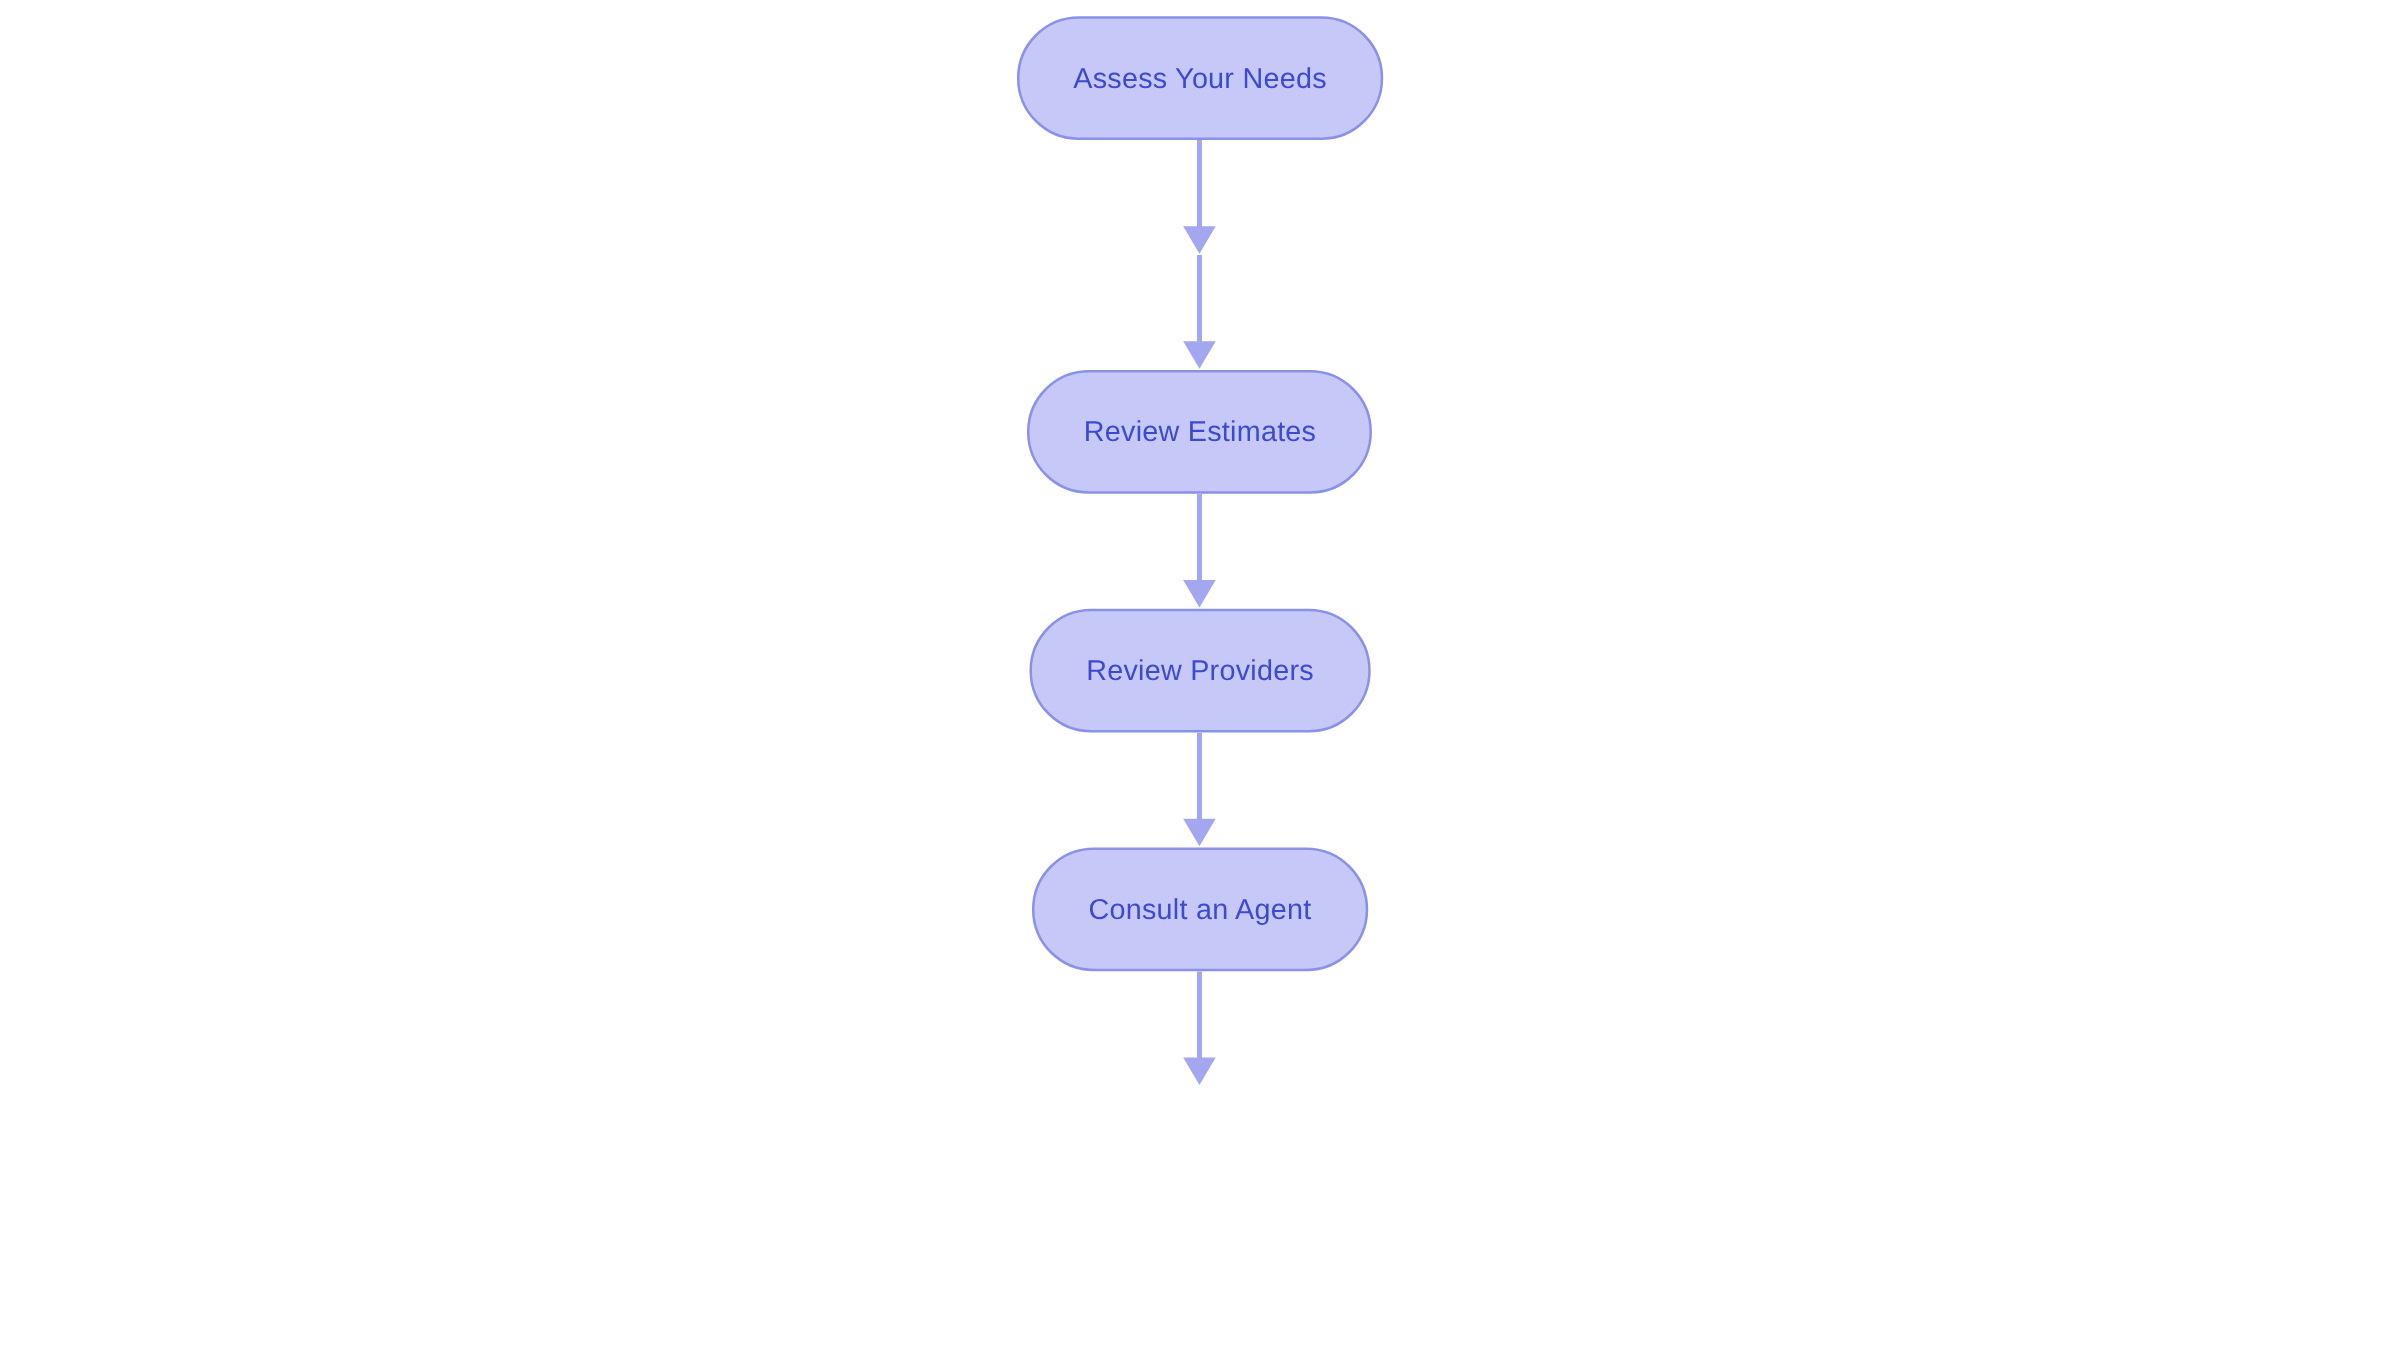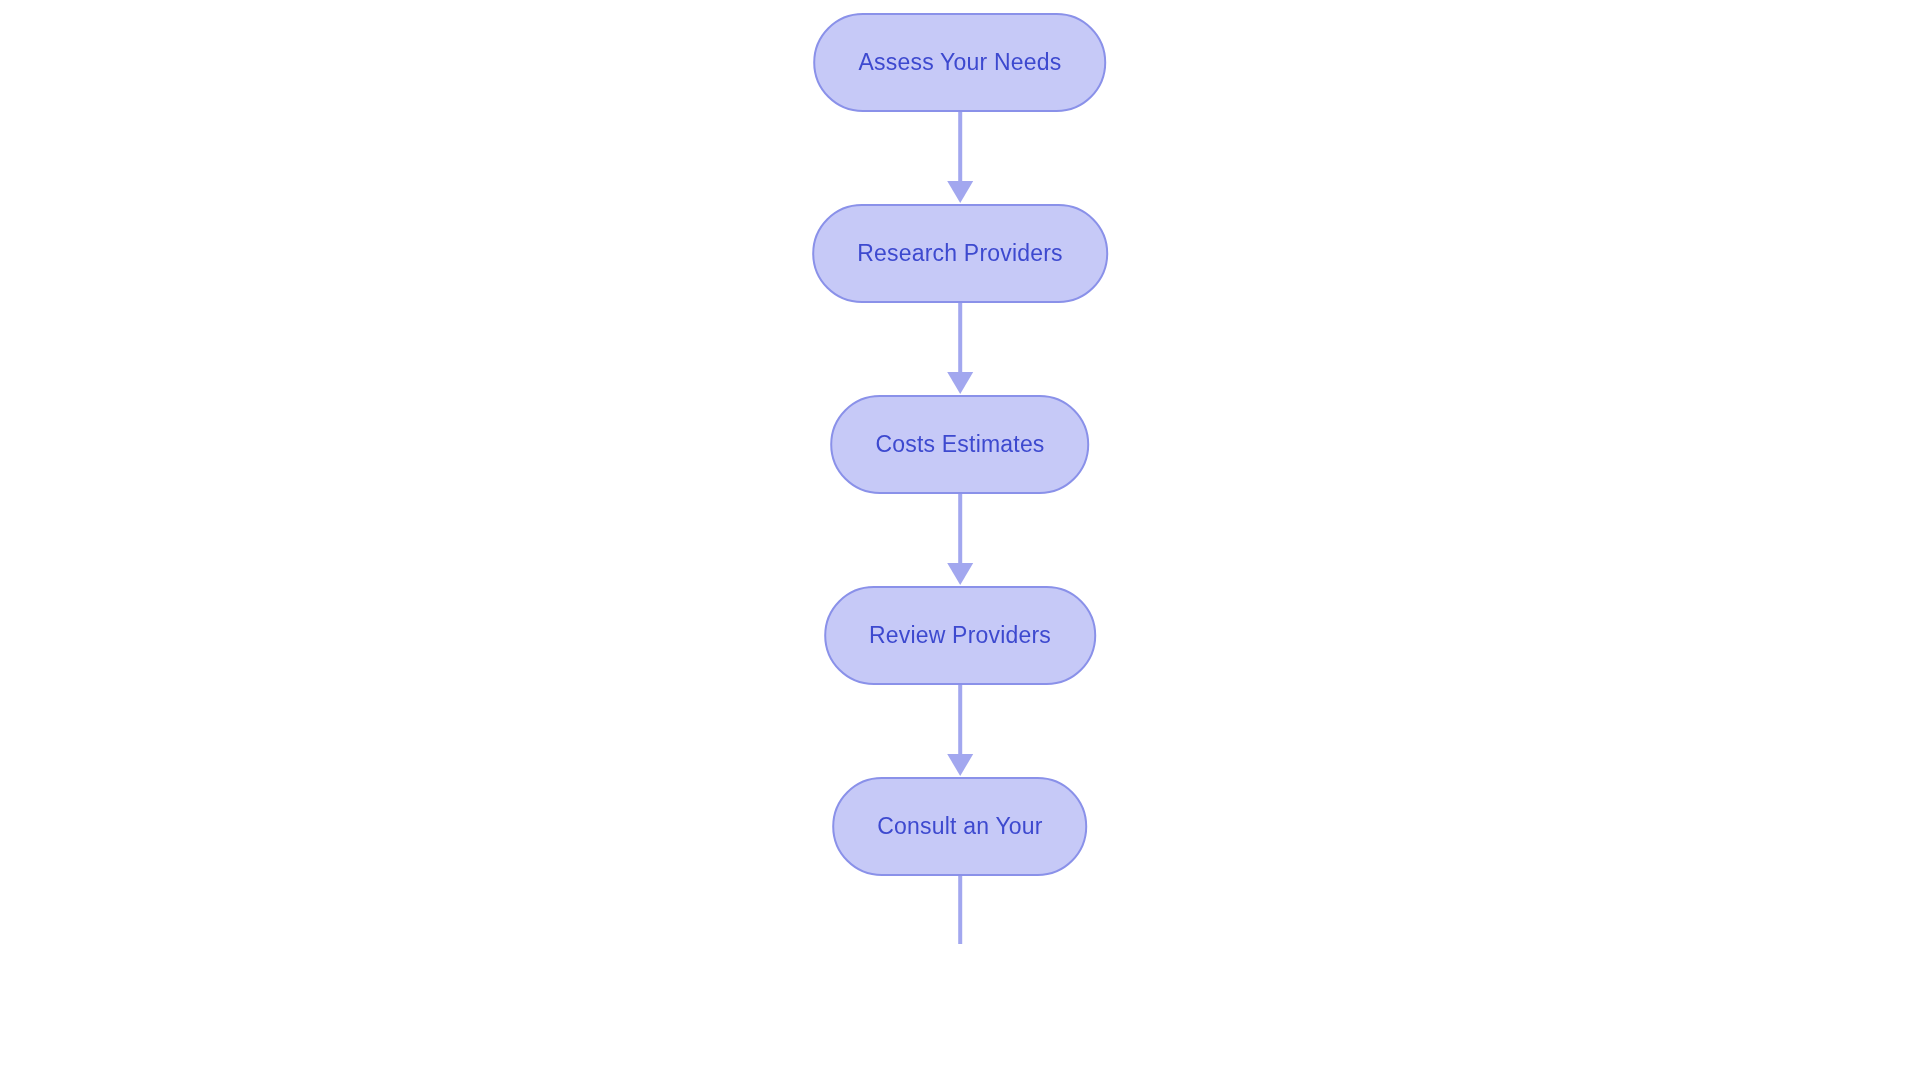--- a/index.html
+++ b/index.html
@@ -63,49 +63,46 @@
 
     <div class="node">
       <span>Assess Your Needs</span>
     </div>
 
     <svg class="arrow" viewBox="0 0 34 92">
       <line x1="17" y1="0" x2="17" y2="71"></line>
       <polygon points="4,69 30,69 17,91"></polygon>
     </svg>
 
-    <div class="node">
-      <span>Research Providers</span>
-    </div>
 
     <svg class="arrow" viewBox="0 0 34 92">
       <line x1="17" y1="0" x2="17" y2="71"></line>
       <polygon points="4,69 30,69 17,91"></polygon>
     </svg>
 
     <div class="node">
-      <span>Costs Estimates</span>
+      <span>Review Estimates</span>
     </div>
 
     <svg class="arrow" viewBox="0 0 34 92">
       <line x1="17" y1="0" x2="17" y2="71"></line>
       <polygon points="4,69 30,69 17,91"></polygon>
     </svg>
 
     <div class="node">
       <span>Review Providers</span>
     </div>
 
     <svg class="arrow" viewBox="0 0 34 92">
       <line x1="17" y1="0" x2="17" y2="71"></line>
       <polygon points="4,69 30,69 17,91"></polygon>
     </svg>
 
     <div class="node">
-      <span>Consult an Your</span>
+      <span>Consult an Agent</span>
     </div>
 
     <svg class="arrow" viewBox="0 0 34 92">
       <line x1="17" y1="0" x2="17" y2="71"></line>
       <polygon points="4,69 30,69 17,91"></polygon>
     </svg>
 
 
   </div>
 </div>

